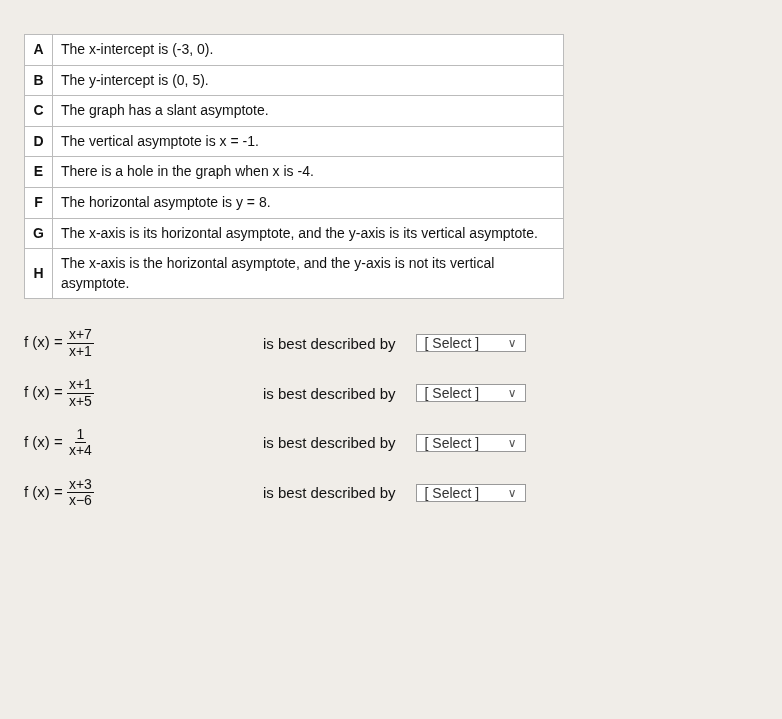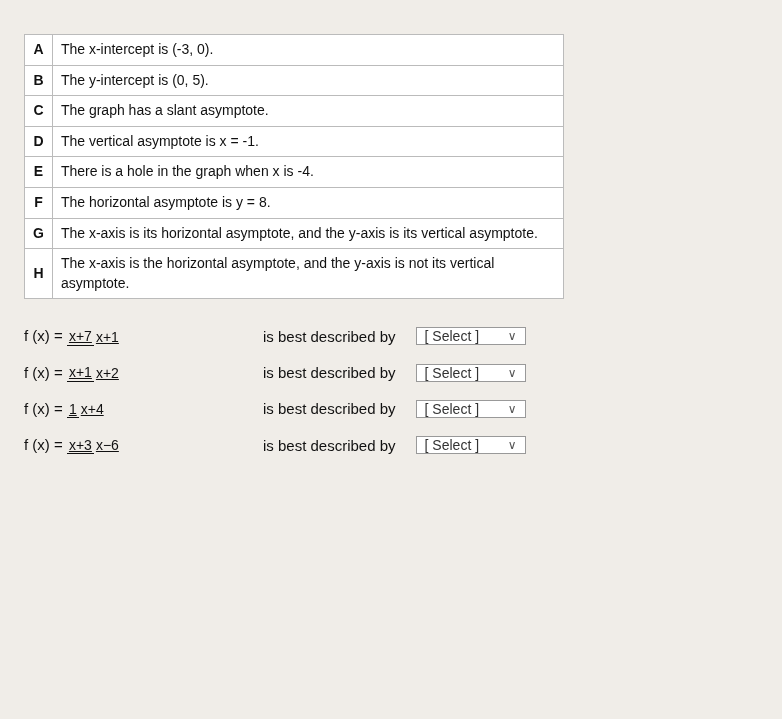--- a/index.html
+++ b/index.html
@@ -54,26 +54,25 @@
       margin-bottom: 18px;
       font-size: 15px;
       gap: 16px;
     }
     .function-expr {
       font-size: 15px;
       min-width: 180px;
     }
     .fraction {
       display: inline-flex;
-      flex-direction: row;
+      flex-direction: column;
       align-items: center;
       vertical-align: middle;
       font-size: 14px;
       line-height: 1.1;
-      text-decoration: underline;
     }
     .fraction .numer {
       border-bottom: 1px solid #111;
       padding: 0 2px;
       text-align: center;
     }
     .fraction .denom {
       padding: 0 2px;
       text-align: left;
     }
@@ -158,21 +157,21 @@
       <div class="select-box">
         <span class="select-text">[ Select ]</span>
         <span class="select-chevron">∨</span>
       </div>
     </div>
     <div class="function-row">
       <span class="function-expr">
         <span>f (x) = </span>
         <span class="fraction">
           <span class="numer">x+1</span>
-          <span class="denom">x+2</span>
+          <span class="denom">x+5</span>
         </span>
       </span>
       <span class="described-by">is best described by</span>
       <div class="select-box">
         <span class="select-text">[ Select ]</span>
         <span class="select-chevron">∨</span>
       </div>
     </div>
     <div class="function-row">
       <span class="function-expr">

